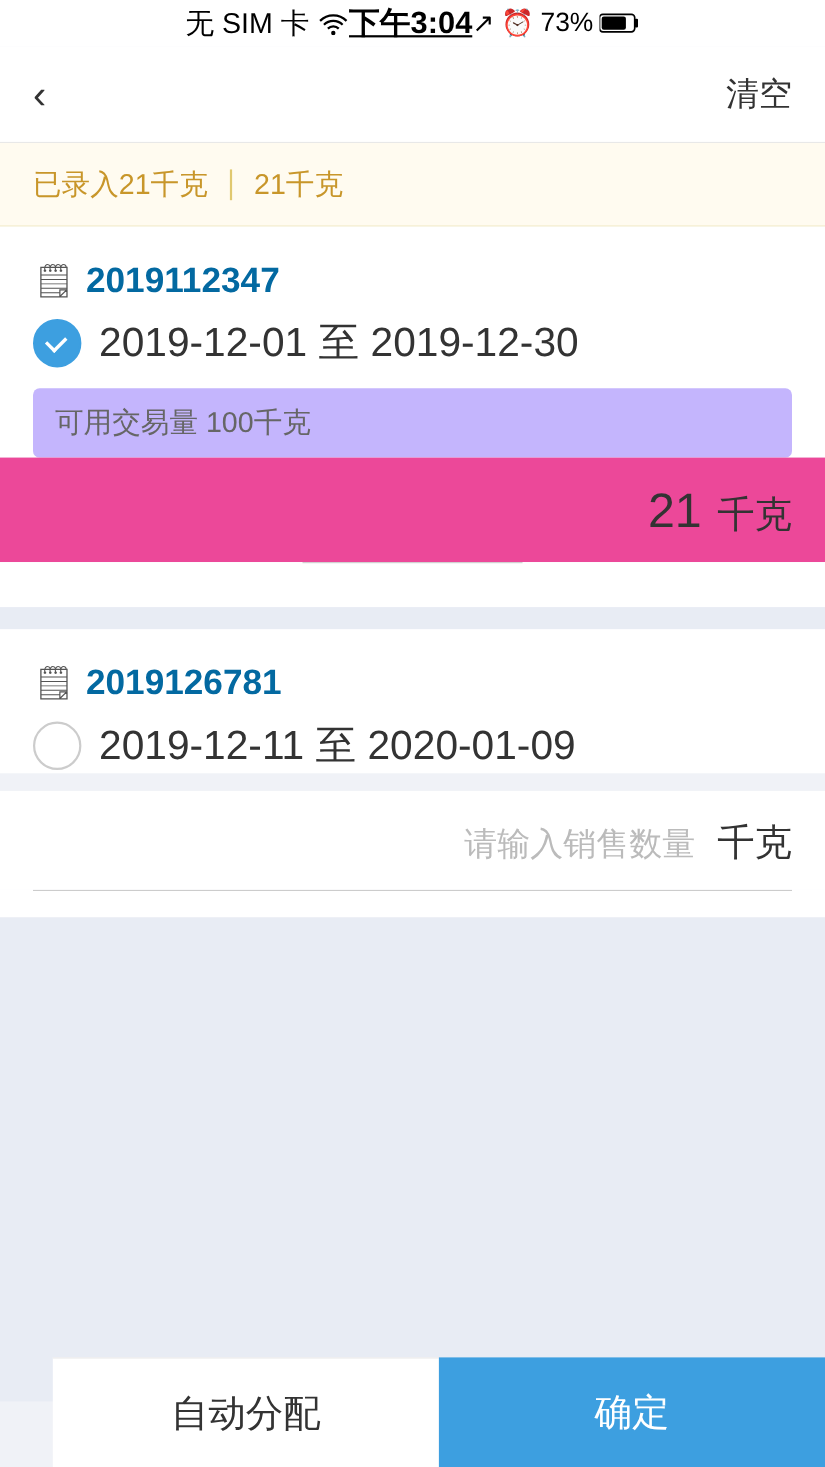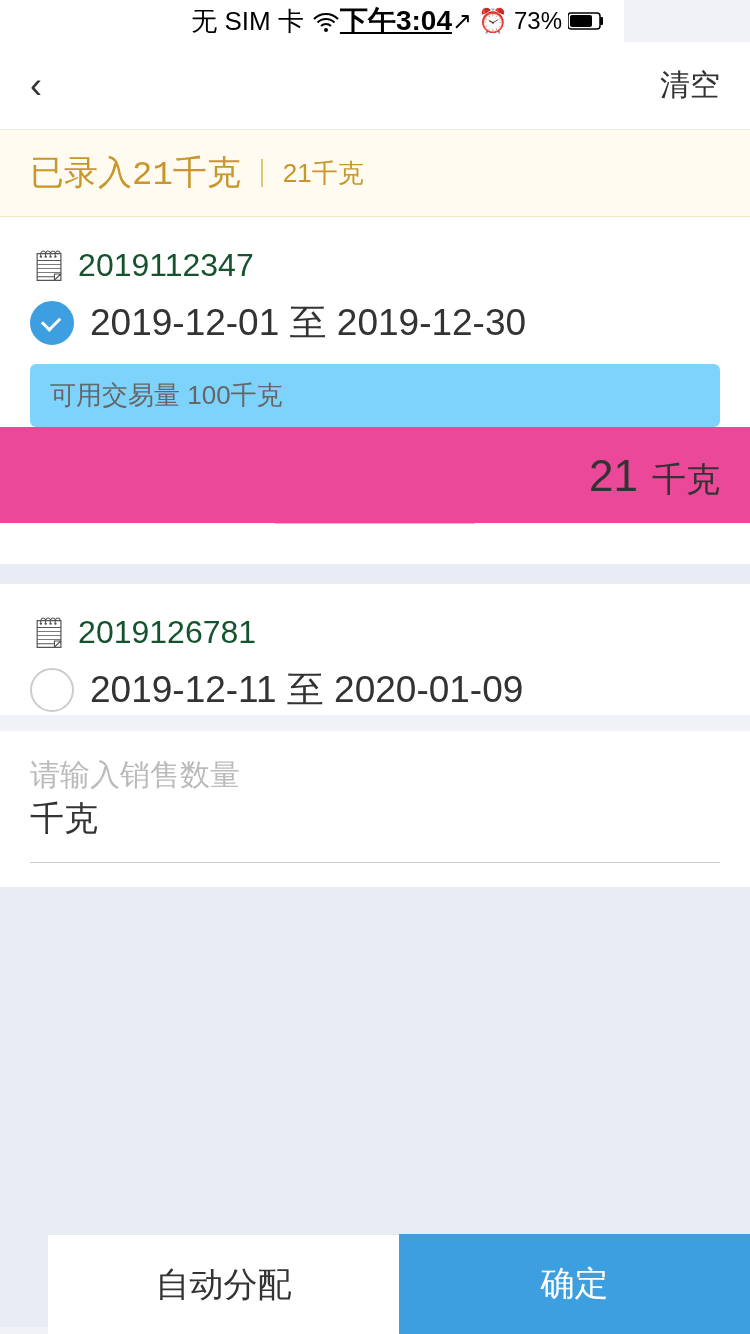--- a/index.html
+++ b/index.html
@@ -7,26 +7,26 @@
     body {
       width: 750px;
       min-height: 1334px;
       font-family: -apple-system, "PingFang SC", "Helvetica Neue", sans-serif;
       background: #f0f2f7;
       overflow-x: hidden;
     }
 
     
     .status-bar {
-      width: 624px;
+      width: 750px;
       height: 42px;
       background: #fff;
       display: flex;
       align-items: center;
-      justify-content: flex-end;
+      justify-content: center;
       padding: 0 20px;
     }
     .status-left {
       display: flex;
       align-items: center;
       gap: 8px;
       font-size: 26px;
       color: #000;
     }
     .status-center {
@@ -74,23 +74,22 @@
     .info-banner {
       width: 750px;
       background: #fffbf0;
       padding: 20px 30px;
       display: flex;
       align-items: center;
       gap: 0;
       border-bottom: 1px solid #f0e8c0;
     }
     .info-banner-text1 {
-      font-size: 34px;
+      font-size: 26px;
       color: #c8962a;
-      font-family: Liberation Mono, monospace;
     }
     .info-banner-divider {
       width: 2px;
       height: 28px;
       background: #e0c870;
       margin: 0 20px;
     }
     .info-banner-text2 {
       font-size: 26px;
       color: #c8962a;
@@ -109,22 +108,22 @@
       align-items: center;
       gap: 10px;
       margin-bottom: 14px;
     }
     .batch-icon {
       font-size: 30px;
       color: #555;
     }
     .batch-number {
       font-size: 32px;
-      color: #14532d;
-      font-weight: 400;
+      color: #0369a1;
+      font-weight: 700;
     }
     .batch-date-row {
       display: flex;
       align-items: center;
       gap: 16px;
       margin-bottom: 16px;
     }
     .radio-circle {
       width: 44px;
       height: 44px;
@@ -147,21 +146,21 @@
       border-left: 3px solid #fff;
       border-bottom: 3px solid #fff;
       transform: rotate(-45deg) translateY(-2px);
       display: block;
     }
     .batch-date {
       font-size: 37px;
       color: #333;
     }
     .available-row {
-      background: #7dd3fc;
+      background: #c4b5fd;
       border-radius: 6px;
       padding: 14px 20px;
       font-size: 26px;
       color: #666;
       margin-bottom: 0;
     }
 
     
     .amount-row {
       display: flex;
@@ -195,22 +194,21 @@
       background: #e8ecf4;
     }
 
     
     .input-row {
       display: flex;
       align-items: baseline;
       justify-content: flex-end;
       padding: 24px 30px 20px 30px;
       background: #fff;
-      gap: 0;
-      flex-direction: column;
+      gap: 20px;
     }
     .input-placeholder {
       font-size: 30px;
       color: #bbb;
     }
     .input-unit {
       font-size: 34px;
       color: #333;
     }
     .input-underline-wrap {

